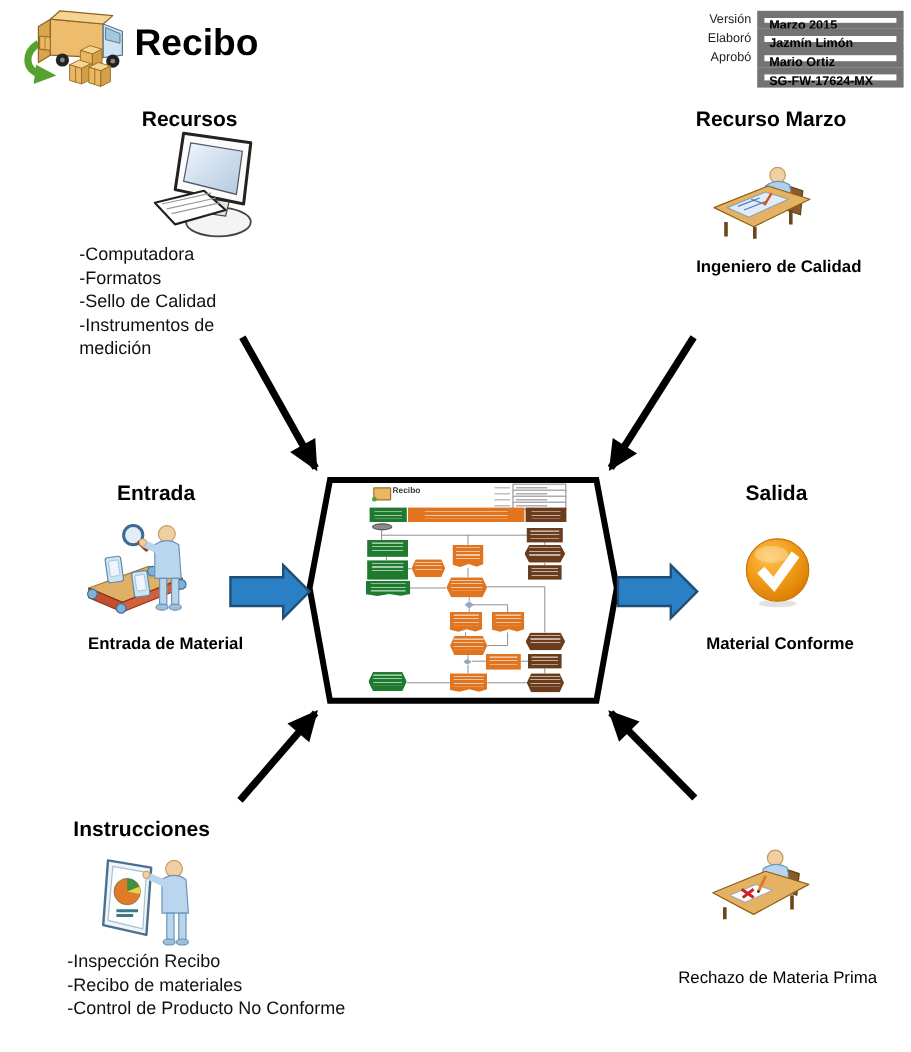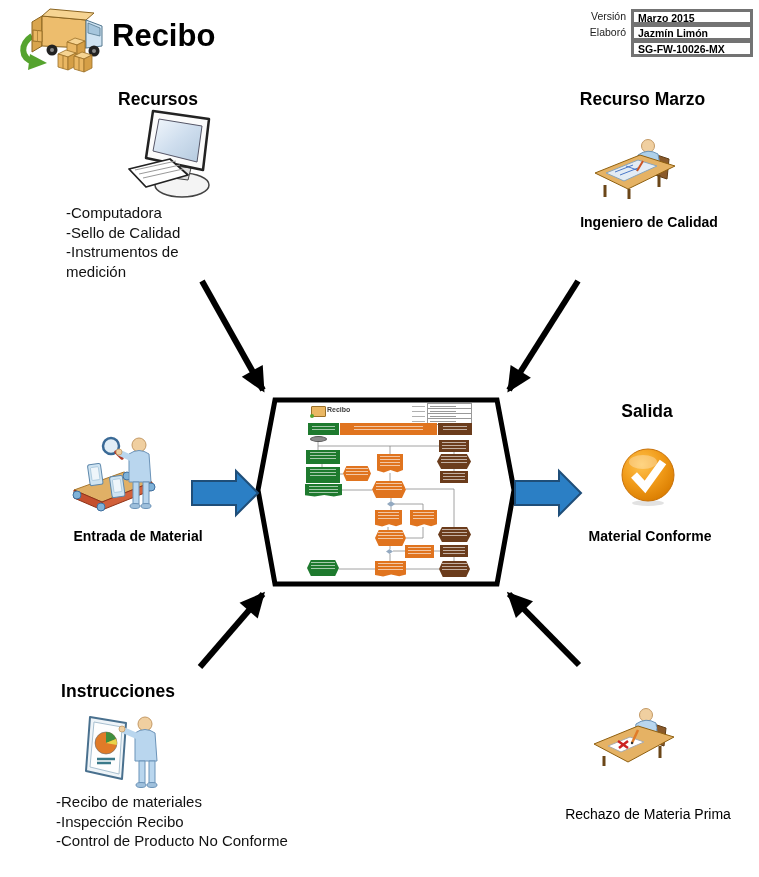--- a/index.html
+++ b/index.html
@@ -7,21 +7,21 @@
           font-family:"Liberation Sans",sans-serif;color:#000;}
   .abs{position:absolute;}
   svg{display:block;}
 
   
   .title{position:absolute;left:112px;top:18px;font-size:31px;font-weight:bold;margin:0;letter-spacing:0;}
   .info-table{position:absolute;left:574px;top:9px;width:184px;font-size:10.5px;}
   .itrow{display:flex;align-items:stretch;height:16px;}
   .itrow + .itrow .val{margin-top:-1px;}
   .itrow .lbl{width:52px;text-align:right;padding-right:5px;line-height:15px;color:#222;}
-  .itrow .val{width:122px;border:3px solid #737373;font-weight:bold;line-height:13.5px;
+  .itrow .val{width:122px;border:6px solid #737373;font-weight:bold;line-height:13.5px;
               padding:0 4px;box-sizing:border-box;background:#fff;}
 
   
   .h{position:absolute;font-size:17.5px;font-weight:bold;text-align:center;margin:0;}
   .cap{position:absolute;font-size:14px;font-weight:bold;text-align:center;}
   .cap.regular{font-weight:normal;margin-top:32px;}
   .lst{position:absolute;font-size:15px;line-height:19.5px;color:#111;}
   .lst div{white-space:normal;}
 
   
@@ -108,22 +108,26 @@
   <div class="info-table">
     <div class="itrow">
         <span class="lbl">Versión</span>
         <span class="val">Marzo 2015</span>
       </div>
     <div class="itrow">
         <span class="lbl">Elaboró</span>
         <span class="val">Jazmín Limón</span>
       </div>
     <div class="itrow">
+        <span class="lbl">Aprobó</span>
+        <span class="val">Mario Ortiz</span>
+      </div>
+    <div class="itrow">
         <span class="lbl"></span>
-        <span class="val">SG-FW-10026-MX</span>
+        <span class="val">SG-FW-17624-MX</span>
       </div>
   </div>
 
   <div class="h" style="left:58px;top:89px;width:200px;">Recursos</div>
   <div class="abs" style="left:125px;top:106px;">
     <svg width="92" height="96" viewBox="0 0 92 96">
       <defs>
         <linearGradient id="scrg" x1="0" y1="0" x2="1" y2="1">
           <stop offset="0" stop-color="#f2f7fc"></stop>
             <stop offset=".5" stop-color="#cfdeee"></stop>
@@ -133,40 +137,42 @@
       <ellipse cx="57" cy="79" rx="27" ry="12" fill="#f4f4f4" stroke="#444" stroke-width="1.5"></ellipse>
       <polygon points="50,60 66,62 63,74 48,72" fill="#e2e2e2" stroke="#444"></polygon>
       <polygon points="28,5 84,13 78,64 21,52" fill="#fbfbfb" stroke="#222" stroke-width="2.5" stroke-linejoin="round"></polygon>
       <polygon points="34,13 77,20 72,56 28,45" fill="url(#scrg)" stroke="#556"></polygon>
       <polygon points="4,63 45,53 63,69 21,81" fill="#ffffff" stroke="#222" stroke-width="1.8" stroke-linejoin="round"></polygon>
       <path d="M10,64 L51,55 M14,68 L55,59 M18,72 L58,63" stroke="#999" fill="none"></path>
     </svg>
   </div>
   <div class="lst" style="left:66px;top:203px;width:155px;">
     <div>-Computadora</div>
+    <div>-Formatos</div>
     <div>-Sello de Calidad</div>
     <div>-Instrumentos de medición</div>
   </div>
 
   <div class="h" style="left:545px;top:89px;width:195px;">Recurso Marzo</div>
   <div class="abs" style="left:593px;top:135px;">
     <svg width="84" height="68" viewBox="0 0 84 68" stroke-linejoin="round">
       <polygon points="64,20 76,24 74,44 62,40" fill="#8a5a2a" stroke="#5e3c16"></polygon>
       <circle cx="55" cy="11" r="6.5" fill="#f0cfa0" stroke="#c49a66"></circle>
       <path d="M45,20 Q55,13 65,19 L68,36 L44,35 Z" fill="#aed0ea" stroke="#6b93b8"></path>
       <path d="M48,24 L40,31" stroke="#aed0ea" stroke-width="5" stroke-linecap="round"></path>
       <polygon points="2,38 47,20 82,31 35,54" fill="#e5b264" stroke="#8f6010"></polygon>
       <polygon points="13,38 45,25 64,31 31,46" fill="#e3ecf4" stroke="#8aa4b8"></polygon>
       <path d="M22,37 L40,30 M27,40 L45,33 M33,31 L44,35" stroke="#4a78c8" stroke-width="1" fill="none"></path>
       <path d="M50,26 L44,36" stroke="#cc5522" stroke-width="2"></path>
       <path d="M12,50 L12,62 M66,40 L66,52 M36,54 L36,64" stroke="#6b4618" stroke-width="3"></path>
     </svg>
   </div>
   <div class="cap" style="left:560px;top:214px;width:178px;">Ingeniero de Calidad</div>
 
+  <div class="h" style="left:50px;top:401px;width:160px;">Entrada</div>
   <div class="abs" style="left:72px;top:430px;">
     <svg width="94" height="94" viewBox="0 0 94 94" stroke-linejoin="round">
       <polygon points="2,60 52,42 80,52 30,72" fill="#e0b066" stroke="#a87830"></polygon>
       <polygon points="2,60 30,72 30,80 2,68" fill="#c44f2e" stroke="#8f3218"></polygon>
       <polygon points="30,72 80,52 80,60 30,80" fill="#d2603a" stroke="#8f3218"></polygon>
       <g fill="#7fb2d8" stroke="#3f6f9f">
         <circle cx="5" cy="65" r="4"></circle>
           <circle cx="29" cy="77" r="4"></circle>
         <circle cx="55" cy="46" r="4"></circle>
           <circle cx="79" cy="57" r="4"></circle>
@@ -224,22 +230,22 @@
       <path d="M53,28 Q63,21 73,28 L75,56 L53,56 Z" fill="#b9d6ee" stroke="#6b93b8"></path>
       <path d="M55,31 L41,25" stroke="#b9d6ee" stroke-width="6" stroke-linecap="round"></path>
       <circle cx="40" cy="24" r="3" fill="#f0cfa0" stroke="#c49a66" stroke-width=".8"></circle>
       <rect x="57" y="56" width="6" height="22" fill="#b9d6ee" stroke="#6b93b8"></rect>
       <rect x="67" y="56" width="6" height="22" fill="#b9d6ee" stroke="#6b93b8"></rect>
       <ellipse cx="59" cy="80" rx="5" ry="2.5" fill="#9fc0dc" stroke="#6b93b8"></ellipse>
       <ellipse cx="70" cy="80" rx="5" ry="2.5" fill="#9fc0dc" stroke="#6b93b8"></ellipse>
     </svg>
   </div>
   <div class="lst" style="left:56px;top:792px;width:275px;">
+    <div>-Inspección Recibo</div>
     <div>-Recibo de materiales</div>
-    <div>-Inspección Recibo</div>
     <div>-Control de Producto No Conforme</div>
   </div>
 
   <div class="abs" style="left:592px;top:702px;">
     <svg width="84" height="72" viewBox="0 0 84 72" stroke-linejoin="round">
       <polygon points="62,22 74,26 72,44 60,40" fill="#8a5a2a" stroke="#5e3c16"></polygon>
       <circle cx="54" cy="13" r="6.5" fill="#f0cfa0" stroke="#c49a66"></circle>
       <path d="M44,22 Q54,15 64,21 L66,38 L42,37 Z" fill="#b9d6ee" stroke="#6b93b8"></path>
       <path d="M46,26 L38,34 M62,26 L58,34" stroke="#b9d6ee" stroke-width="5" stroke-linecap="round"></path>
       <polygon points="2,42 46,24 82,35 36,60" fill="#e5b264" stroke="#8f6010"></polygon>

